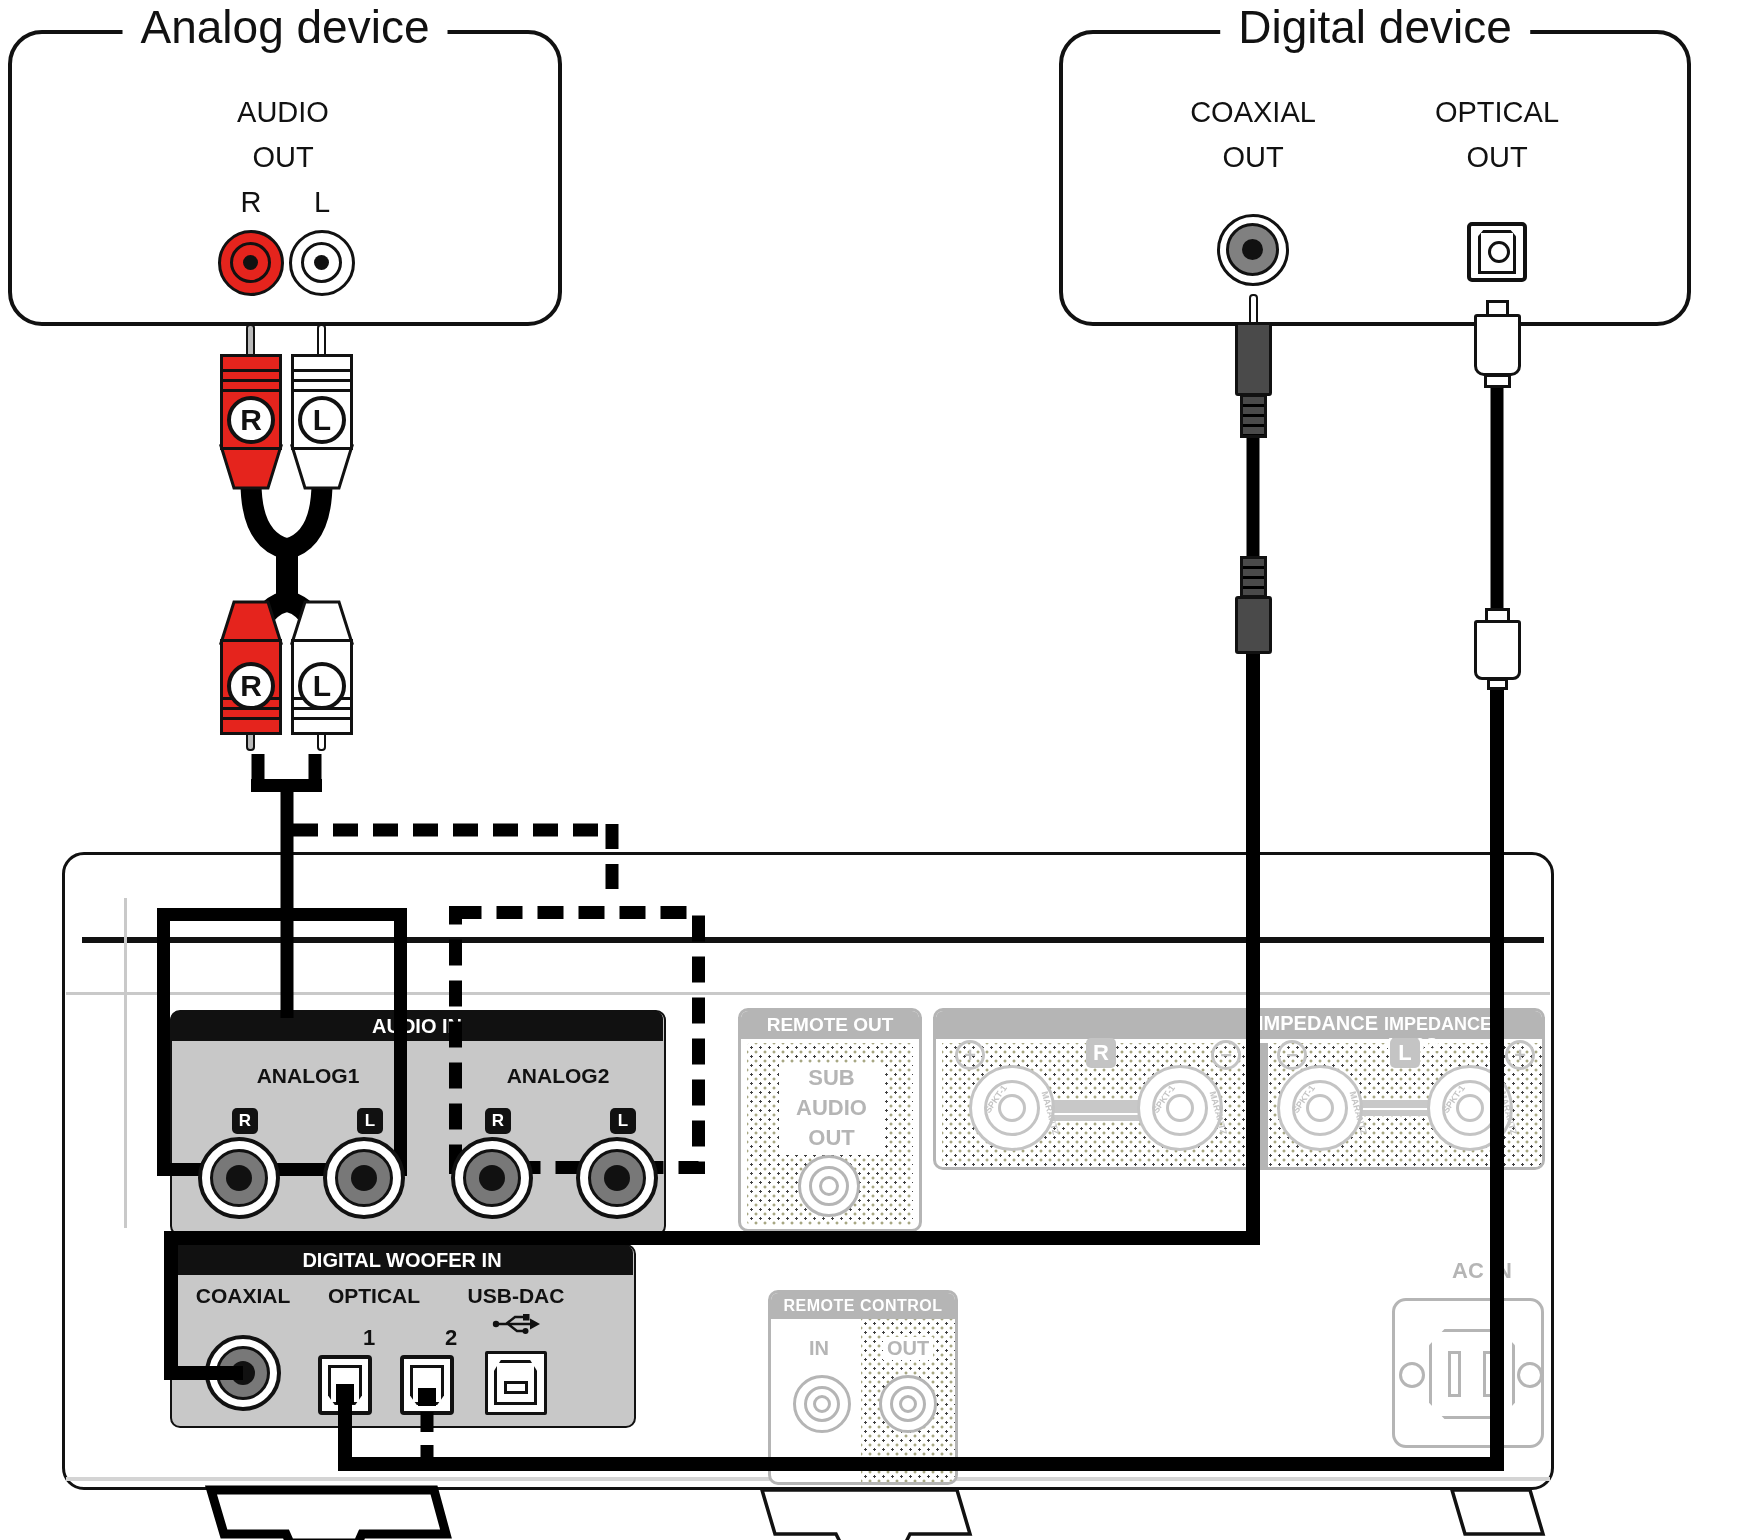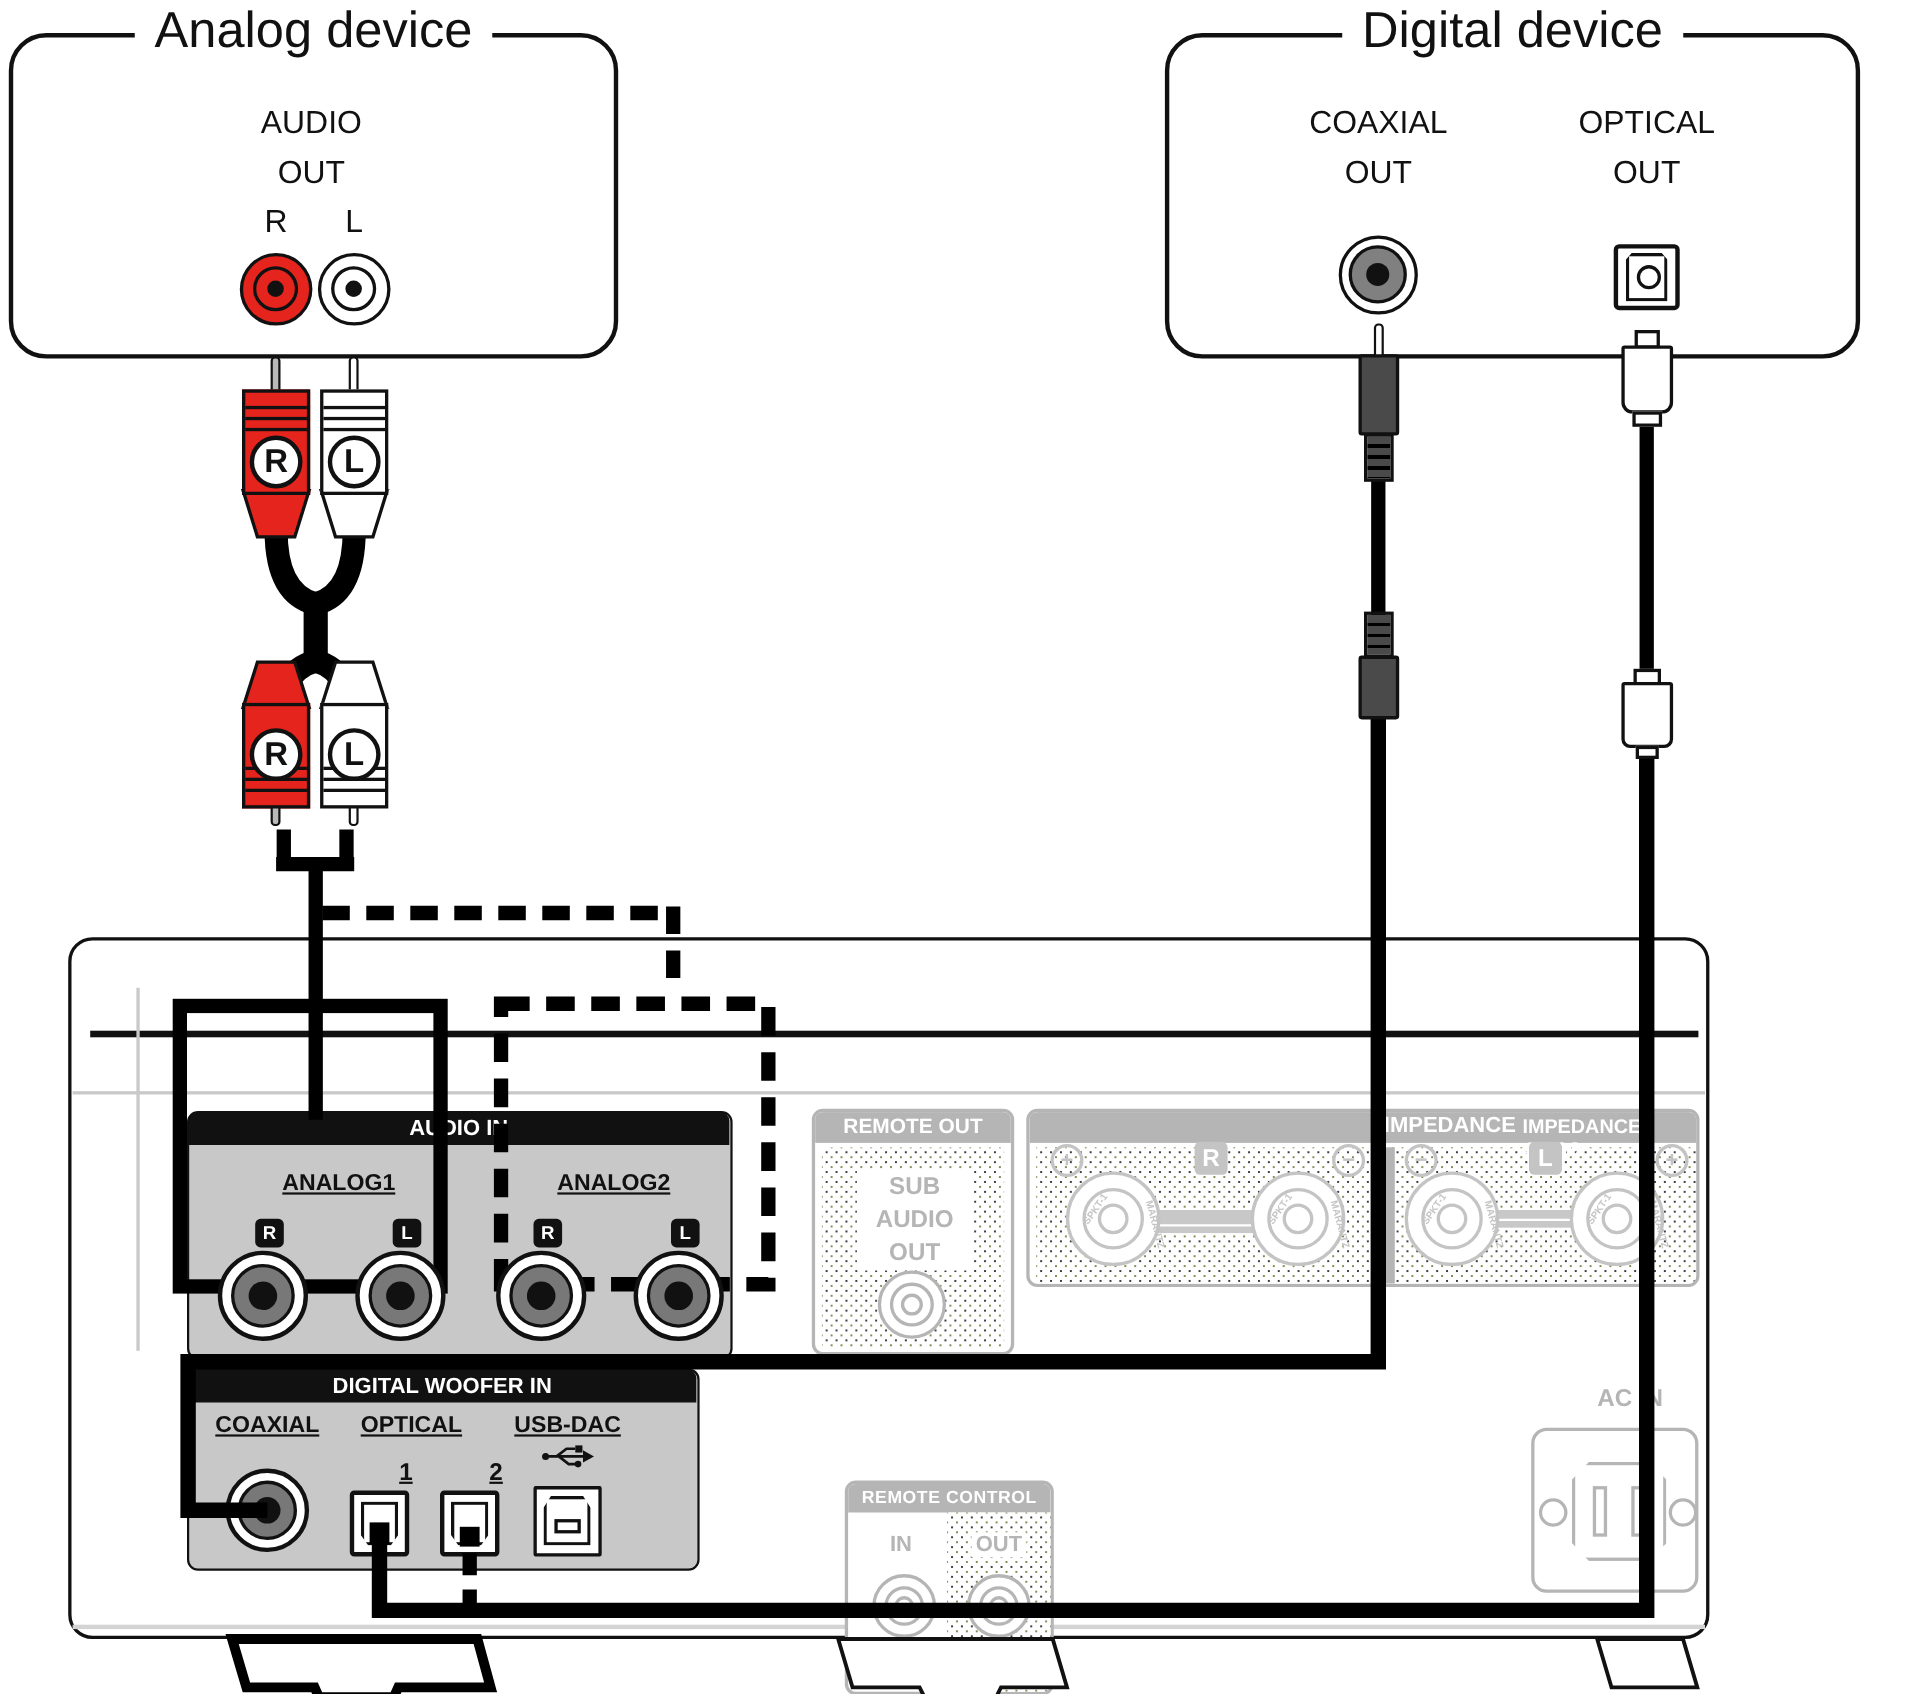--- a/index.html
+++ b/index.html
@@ -11,21 +11,21 @@
   .devbox{position:absolute;border:4px solid #111;border-radius:34px;background:#fff;}
   .devtitle{position:absolute;top:-34px;left:50%;transform:translateX(-50%);
             background:#fff;padding:0 18px;font-size:46px;font-weight:500;white-space:nowrap;}
   .devlabel{font-size:29px;font-weight:500;}
   
   .cir{position:absolute;border-radius:50%;box-sizing:border-box;}
   
   .gpanel{position:absolute;background:#c8c8c8;border:2.5px solid #111;border-radius:10px;}
   .ghead{position:absolute;left:-1px;top:-1px;background:#111;color:#fff;font-weight:bold;
          font-size:20px;text-align:center;border-radius:8px 8px 0 0;line-height:30px;}
-  .plabel{position:absolute;font-weight:bold;font-size:21px;transform:translateX(-50%);white-space:nowrap;text-decoration:underline;}
+  .plabel{position:absolute;font-weight:bold;font-size:21px;transform:translateX(-50%);white-space:nowrap;}
   .chip{position:absolute;width:26px;height:26px;background:#111;border-radius:5px;color:#fff;
         font-weight:bold;font-size:17px;line-height:26px;text-align:center;transform:translateX(-50%);}
   
   .mbox{position:absolute;border:3px solid #b5b5b5;border-radius:10px;background:#fff;overflow:hidden;box-sizing:border-box;}
   .mband{position:absolute;left:0;top:0;right:0;background:#b5b5b5;color:#fff;font-weight:bold;}
   .dots{background-color:#fff;
         background-image:radial-gradient(#3f3f3f 1.25px,transparent 1.4px),
                          radial-gradient(#8a8a5a 1px,transparent 1.15px);
         background-size:9px 9px,9px 9px;background-position:0 0,4.5px 4.5px;}
   .mring{position:absolute;border-radius:50%;border:3px solid #b5b5b5;box-sizing:border-box;background:transparent;}
@@ -209,21 +209,21 @@
   <span class="tinyrot" style="left:8px;top:26px;transform:rotate(-55deg);">SPKT-1</span>
   <span class="tinyrot" style="left:56px;top:40px;transform:rotate(75deg);">MARANTZ</span>
 </div>
 <div class="knob" style="left:1427px;top:1065px;width:86px;height:86px;z-index:3;">
   <div class="knob" style="left:12px;top:12px;width:56px;height:56px;"></div>
   <div class="knob" style="left:26px;top:26px;width:28px;height:28px;"></div>
   <span class="tinyrot" style="left:8px;top:26px;transform:rotate(-55deg);">SPKT-1</span>
   <span class="tinyrot" style="left:56px;top:40px;transform:rotate(75deg);">MARANTZ</span>
 </div>
 
-<div class="mbox" style="left:768px;top:1346px;width:190px;height:195px;z-index:2;">
+<div class="mbox" style="left:768px;top:1290px;width:190px;height:195px;z-index:2;">
   <div class="mband" style="height:26px;font-size:16px;text-align:center;line-height:26px;letter-spacing:.5px;">REMOTE CONTROL</div>
   <div class="dots abs" style="left:90px;top:26px;width:97px;height:166px;"></div>
   <div class="abs mtext" style="left:38px;top:44px;font-size:20px;">IN</div>
   <div class="abs mtext" style="left:112px;top:44px;font-size:20px;background:#fff;padding:0 4px;">OUT</div>
   <div class="mring" style="left:22px;top:82px;width:58px;height:58px;">
     <div class="mring" style="left:8px;top:8px;width:36px;height:36px;"></div>
     <div class="mring" style="left:17px;top:17px;width:18px;height:18px;"></div>
   </div>
   <div class="mring" style="left:108px;top:82px;width:58px;height:58px;background:#fff;">
     <div class="mring" style="left:8px;top:8px;width:36px;height:36px;"></div>

